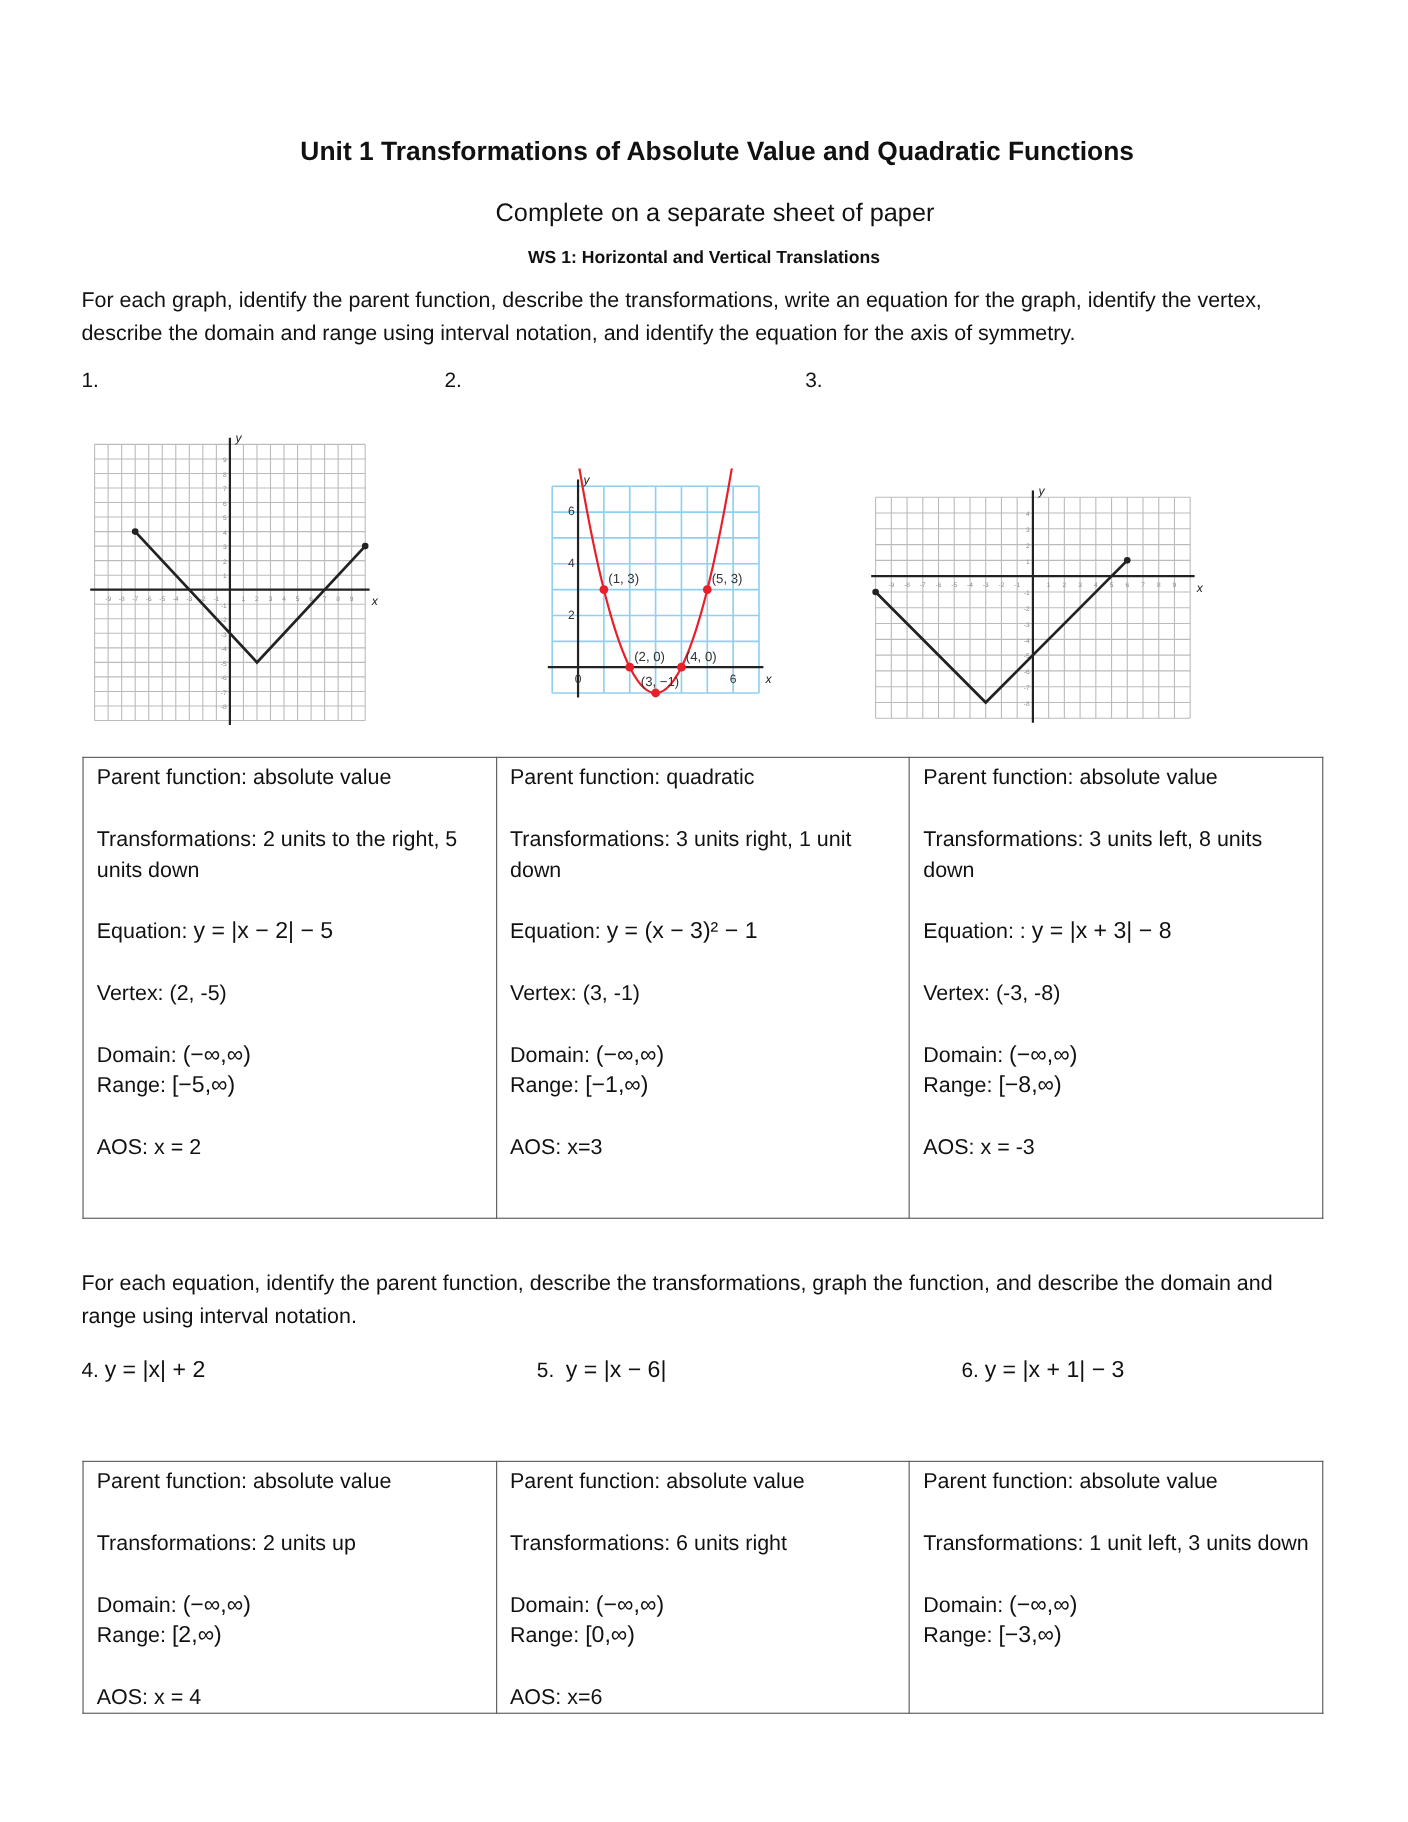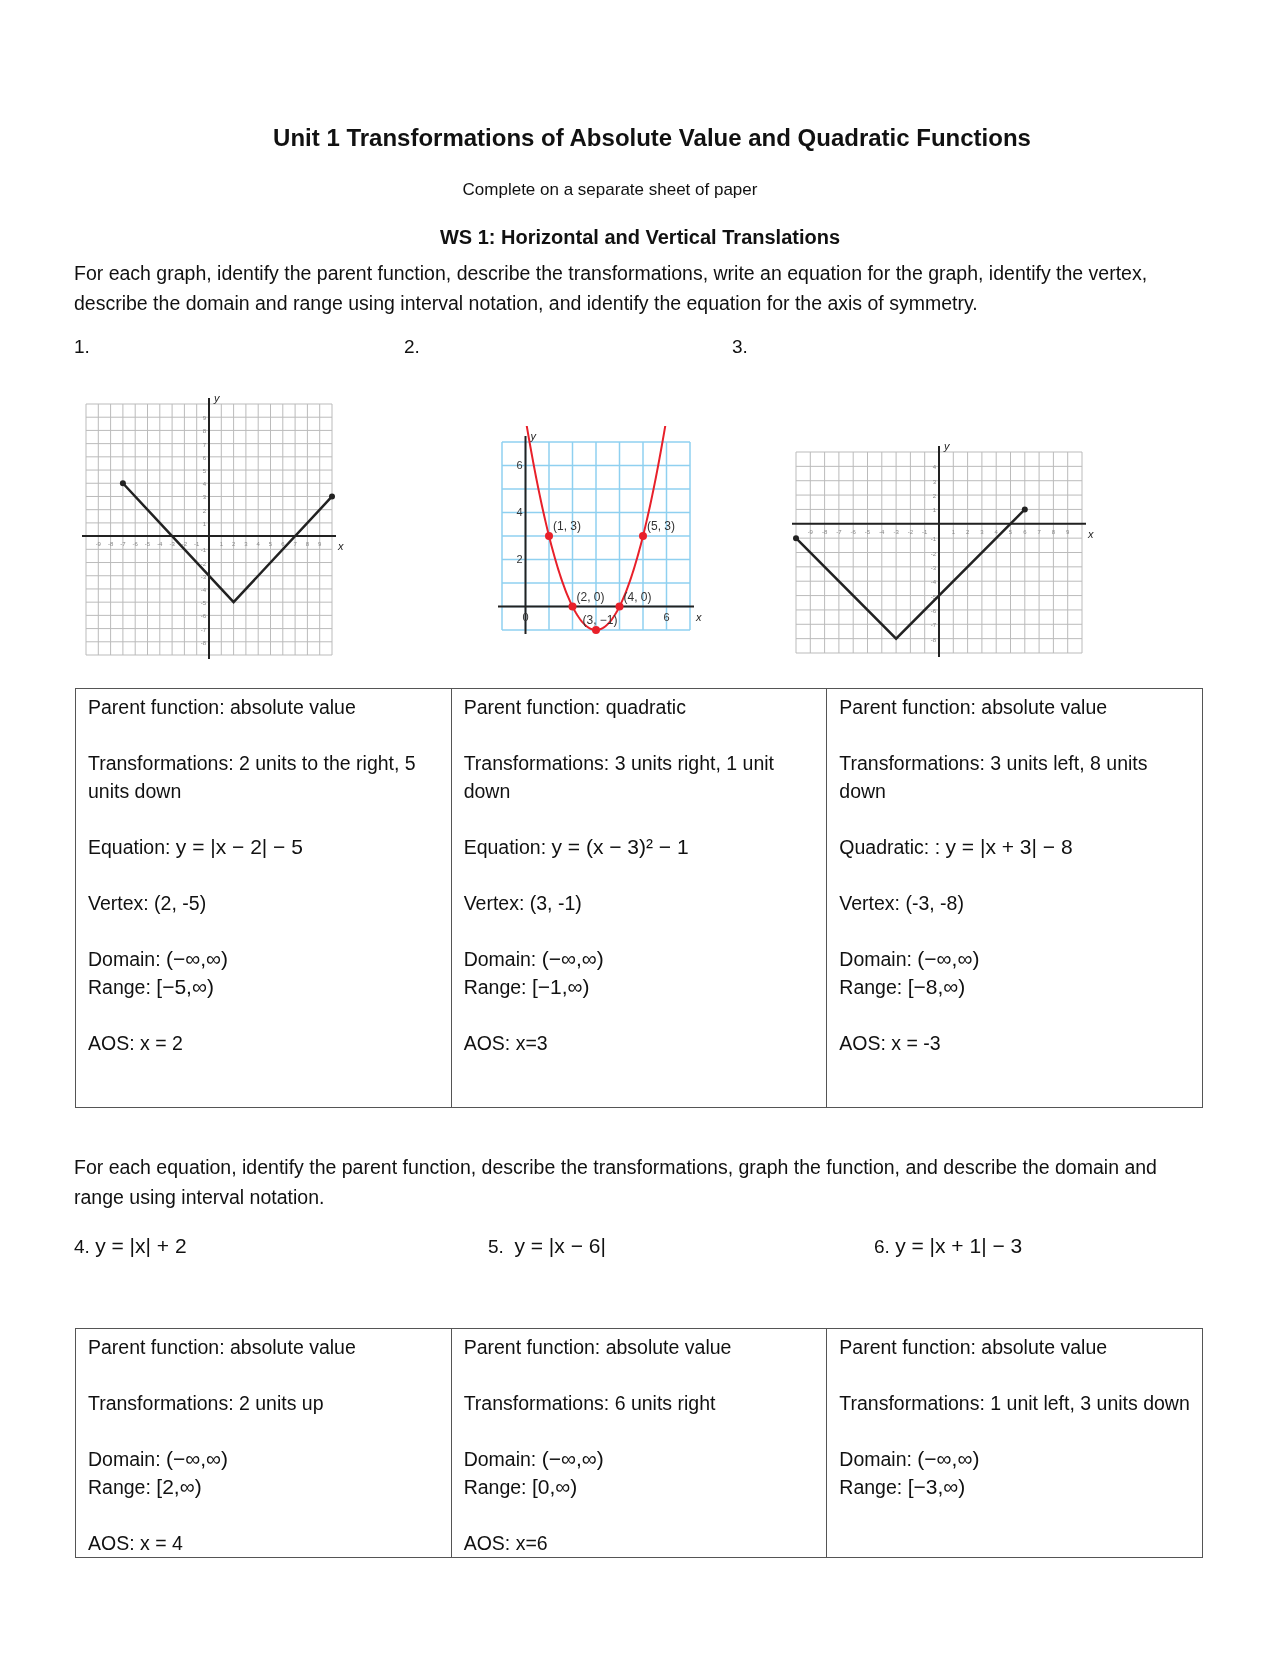--- a/index.html
+++ b/index.html
@@ -1,20 +1,20 @@
 <!DOCTYPE html>
 <html><head>
 <meta charset="utf-8">
 <style>
   html, body { margin:0; padding:0; background:#ffffff; }
   body { width:1280px; height:1656px; position:relative; font-family:"Liberation Sans", sans-serif; color:#111; overflow:hidden; }
   .abs { position:absolute; }
   .title { left:0; width:1272px; top:124px; text-align:center; font-size:24px; font-weight:bold;margin-left:16px; }
-  .subtitle { left:0; width:1220px; top:180px; text-align:center; font-size:17px; }
-  .ws { left:0; width:1280px; top:226px; text-align:center; font-size:20px; font-weight:bold; }
+  .subtitle { left:0; width:1220px; top:180px; text-align:center; font-size:23px;padding-left:40px; }
+  .ws { left:0; width:1280px; top:226px; text-align:center; font-size:16px; font-weight:bold; }
   .instr { left:74px; width:1130px; font-size:19.5px; line-height:30px; }
   .num { font-size:19px; }
   .math { font-family:Liberation Sans, sans-serif; font-size:21px; }
   table.grid { position:absolute; left:75px; width:1128px; border-collapse:collapse; table-layout:fixed; }
   table.grid td { border:1.5px solid #555; vertical-align:top; padding:4px 12px 0 12px; font-size:19.5px; line-height:28px; }
   .gap { height:28px; }
   svg text { font-family:"Liberation Sans", sans-serif; }
 </style>
 </head>
 <body>
@@ -263,21 +263,21 @@
       <div><span>Domain:</span> <span class="math">(−∞,∞)</span></div>
       <div><span>Range:</span> <span class="math">[−1,∞)</span></div>
       <div class="gap"></div>
       <div>AOS: x=3</div>
     </td>
     <td>
       <div>Parent function: absolute value</div>
       <div class="gap"></div>
       <div>Transformations: 3 units left, 8 units down</div>
       <div class="gap"></div>
-      <div><span>Quadratic: :</span> <span class="math">y = |x + 3| − 8</span></div>
+      <div><span>Equation: :</span> <span class="math">y = |x + 3| − 8</span></div>
       <div class="gap"></div>
       <div>Vertex: (-3, -8)</div>
       <div class="gap"></div>
       <div><span>Domain:</span> <span class="math">(−∞,∞)</span></div>
       <div><span>Range:</span> <span class="math">[−8,∞)</span></div>
       <div class="gap"></div>
       <div>AOS: x = -3</div>
     </td>
   </tr>
 </tbody>

